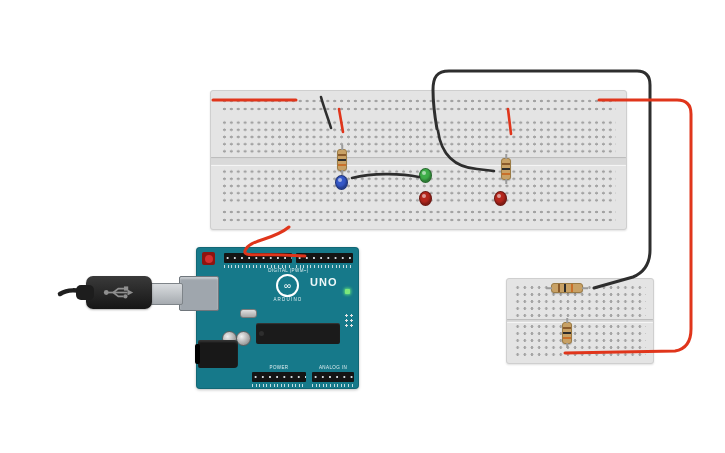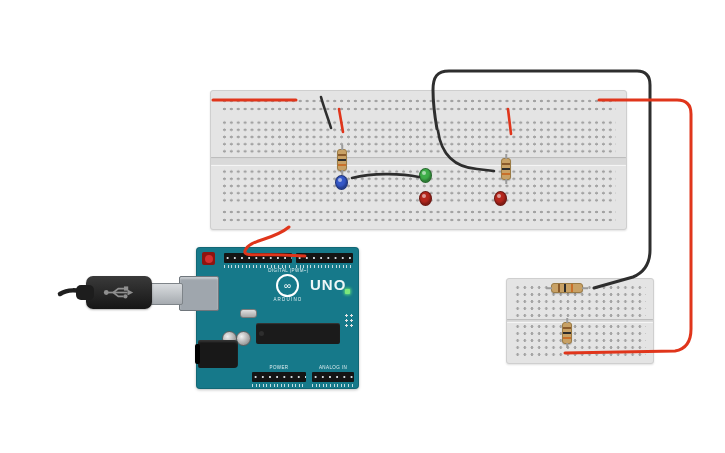--- a/index.html
+++ b/index.html
@@ -40,21 +40,21 @@
   .pl-a{left:28px;top:17.5px;width:68px;} .pl-b{left:100px;top:17.5px;width:57px;}
   .pl-c{left:56px;top:136.5px;width:54px;} .pl-d{left:116px;top:136.5px;width:42px;}
   .silk{color:var(--silk);font-size:4.5px;letter-spacing:.4px;text-align:center;line-height:1;}
   .lbl-digital{left:30px;right:8px;top:22px;}
   .lbl-brand{left:68px;top:51px;width:48px;letter-spacing:1.2px;}
   .lbl-power{left:54px;top:119px;width:58px;}
   .lbl-analog{left:112px;top:119px;width:50px;}
   .logo{left:80px;top:27px;width:19px;height:19px;border:2px solid #fff;border-radius:50%;
         display:flex;align-items:center;justify-content:center;color:#fff;font-size:10px;}
   .logo span{position:static;}
-  .lbl-model{left:114px;top:29px;font-size:15px;font-weight:bold;color:#eef7f8;letter-spacing:1px;}
+  .lbl-model{left:114px;top:29px;font-size:11px;font-weight:bold;color:#eef7f8;letter-spacing:1px;}
   .pwr-led{left:149px;top:42px;width:5px;height:5px;background:#7ce87c;border-radius:1px;
            box-shadow:0 0 3px 1px rgba(120,255,120,.7);}
   .reset{left:6px;top:5px;width:13px;height:13px;background:#8e1410;border-radius:2px;}
   .reset::after{content:"";position:absolute;left:2.5px;top:2.5px;width:8px;height:8px;border-radius:50%;
                 background:var(--reset-red);}
   .chip{left:60px;top:76px;width:84px;height:21px;background:var(--chip);border-radius:2px;
         box-shadow:inset 0 1px 1px rgba(255,255,255,.12);}
   .chip::before{content:"";position:absolute;left:3px;top:8px;width:5px;height:5px;border-radius:50%;background:#2e2e2e;}
   .icsp{right:5px;top:66px;width:10px;height:15px;
         background-image:radial-gradient(circle,#e4e4e4 1px,rgba(0,0,0,0) 1.3px);background-size:5px 5px;}

